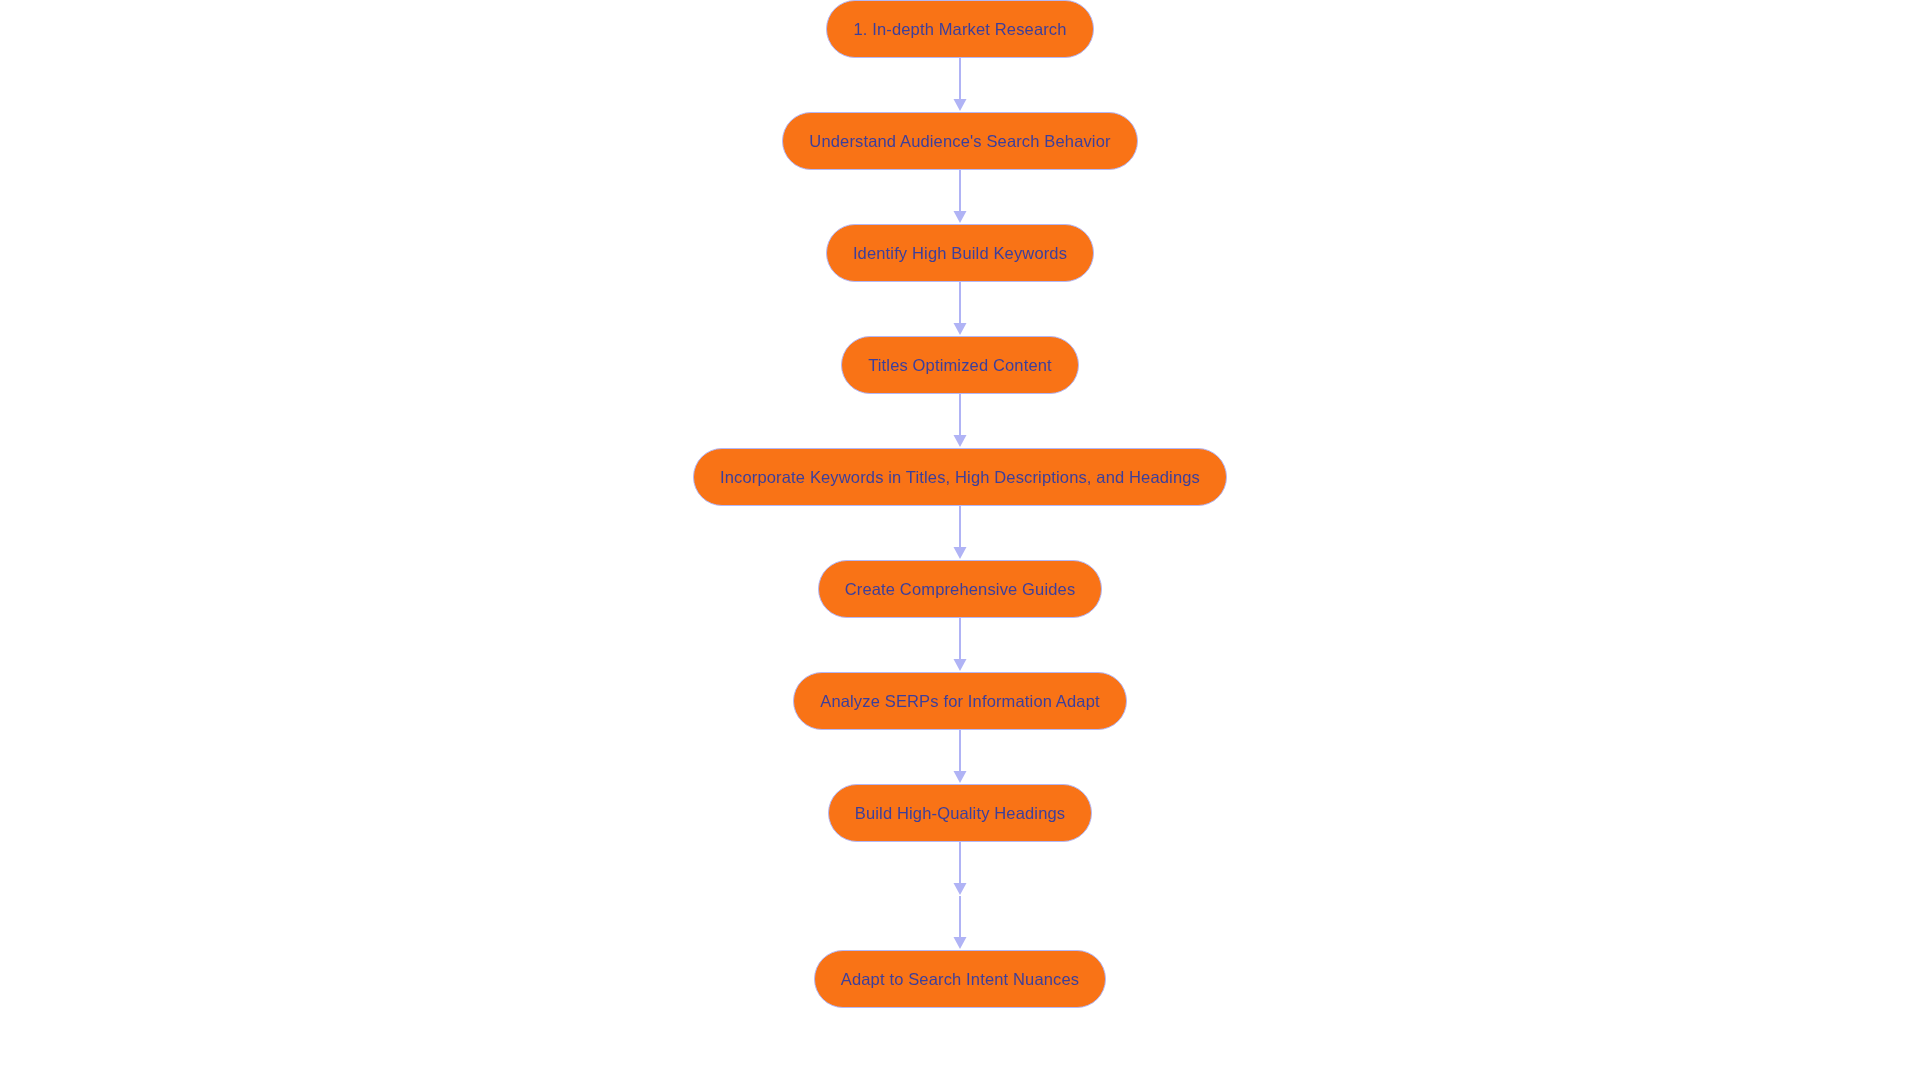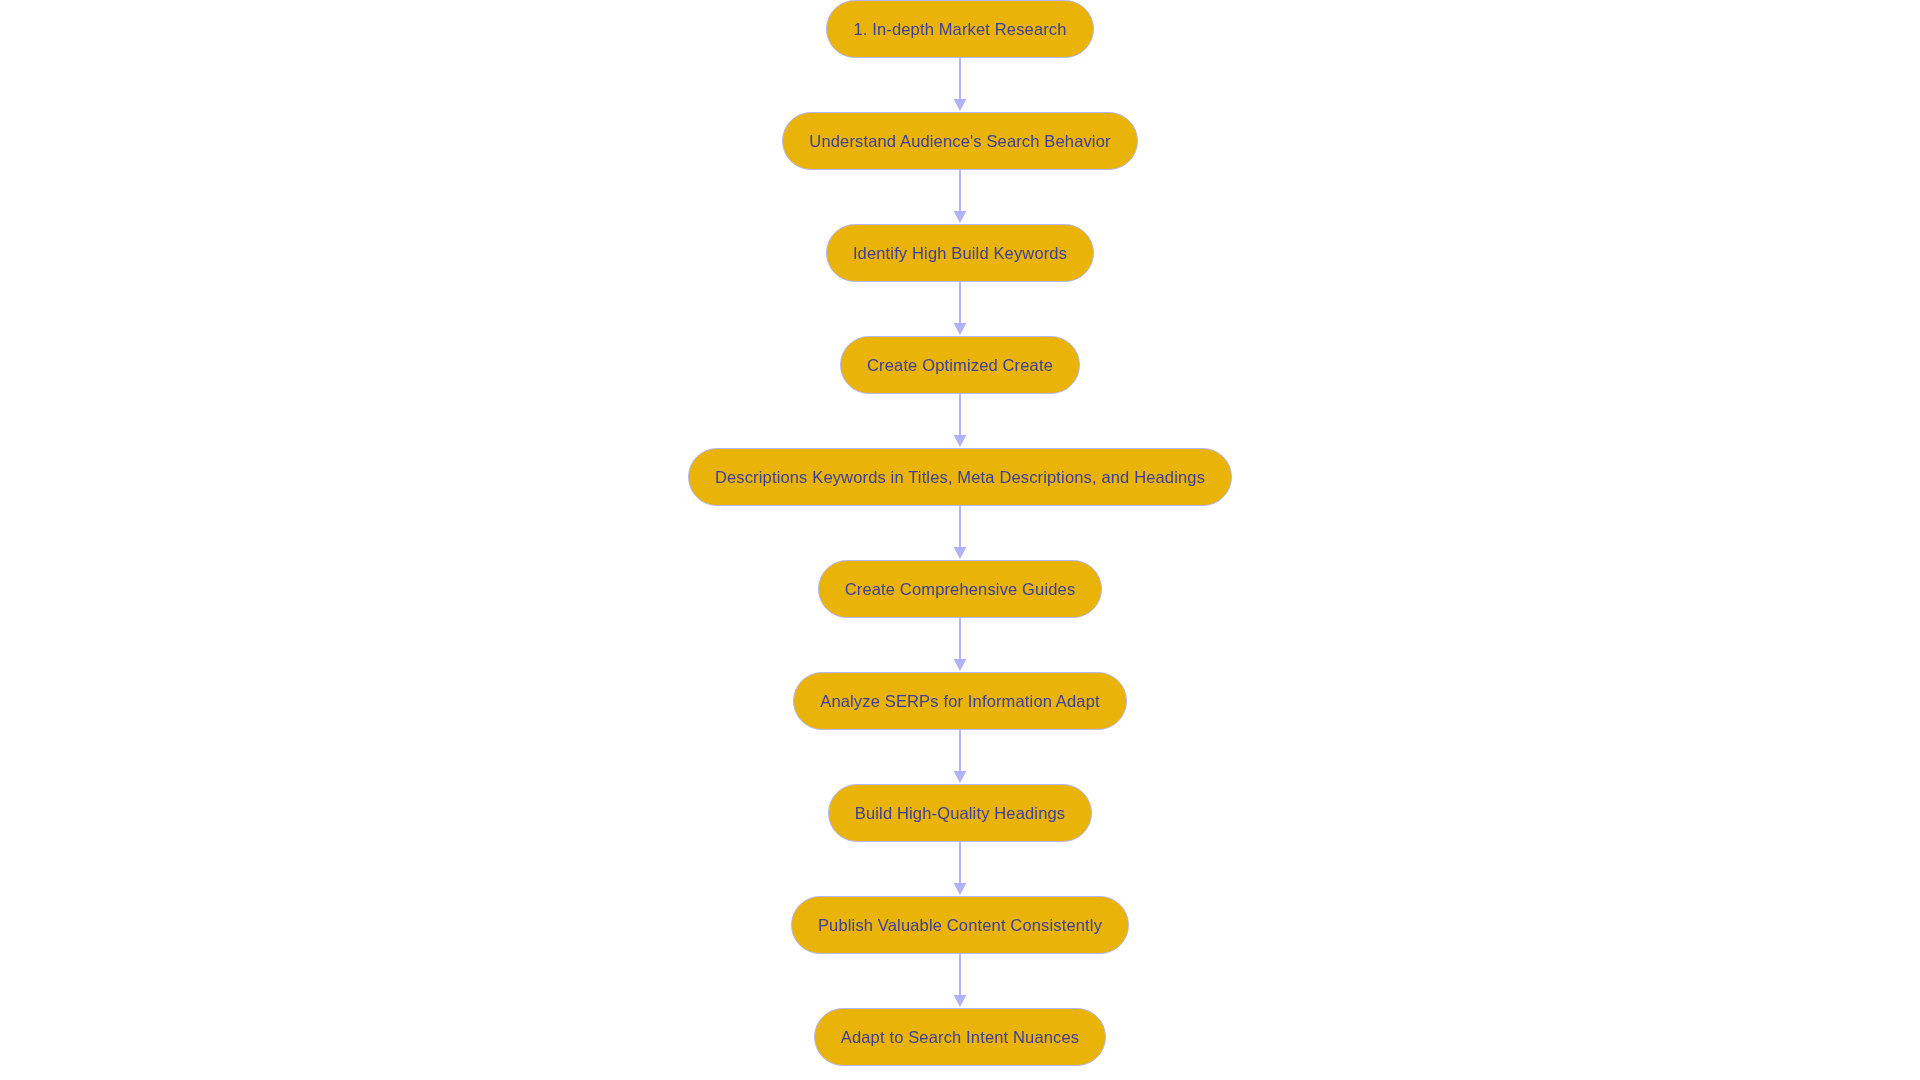--- a/index.html
+++ b/index.html
@@ -36,21 +36,21 @@
     position: relative;
     display: flex;
     flex-direction: column;
     align-items: center;
   }
 
   .node {
     box-sizing: border-box;
     height: 58px;
     border-radius: 29px;
-    background: #eab308;
+    background: #f97316;
     border: 1px solid #b4b7f6;
     display: flex;
     align-items: center;
     justify-content: center;
     padding: 0 26px;
     white-space: nowrap;
   }
 
   .node-label {
     color: #3c3f9c;
@@ -111,32 +111,32 @@
       </div>
     </div>
 
     <svg class="connector" viewBox="0 0 14 54">
       <line class="conn-line" x1="7" y1="0" x2="7" y2="42"></line>
       <polygon class="conn-head" points="0.5,41 13.5,41 7,53"></polygon>
     </svg>
 
     <div class="node-wrap">
       <div class="node">
-        <span class="node-label">Create Optimized Create</span>
+        <span class="node-label">Titles Optimized Content</span>
       </div>
     </div>
 
     <svg class="connector" viewBox="0 0 14 54">
       <line class="conn-line" x1="7" y1="0" x2="7" y2="42"></line>
       <polygon class="conn-head" points="0.5,41 13.5,41 7,53"></polygon>
     </svg>
 
     <div class="node-wrap">
       <div class="node">
-        <span class="node-label">Descriptions Keywords in Titles, Meta Descriptions, and Headings</span>
+        <span class="node-label">Incorporate Keywords in Titles, High Descriptions, and Headings</span>
       </div>
     </div>
 
     <svg class="connector" viewBox="0 0 14 54">
       <line class="conn-line" x1="7" y1="0" x2="7" y2="42"></line>
       <polygon class="conn-head" points="0.5,41 13.5,41 7,53"></polygon>
     </svg>
 
     <div class="node-wrap">
       <div class="node">
@@ -164,25 +164,20 @@
       <div class="node">
         <span class="node-label">Build High-Quality Headings</span>
       </div>
     </div>
 
     <svg class="connector" viewBox="0 0 14 54">
       <line class="conn-line" x1="7" y1="0" x2="7" y2="42"></line>
       <polygon class="conn-head" points="0.5,41 13.5,41 7,53"></polygon>
     </svg>
 
-    <div class="node-wrap">
-      <div class="node">
-        <span class="node-label">Publish Valuable Content Consistently</span>
-      </div>
-    </div>
 
     <svg class="connector" viewBox="0 0 14 54">
       <line class="conn-line" x1="7" y1="0" x2="7" y2="42"></line>
       <polygon class="conn-head" points="0.5,41 13.5,41 7,53"></polygon>
     </svg>
 
     <div class="node-wrap">
       <div class="node">
         <span class="node-label">Adapt to Search Intent Nuances</span>
       </div>

